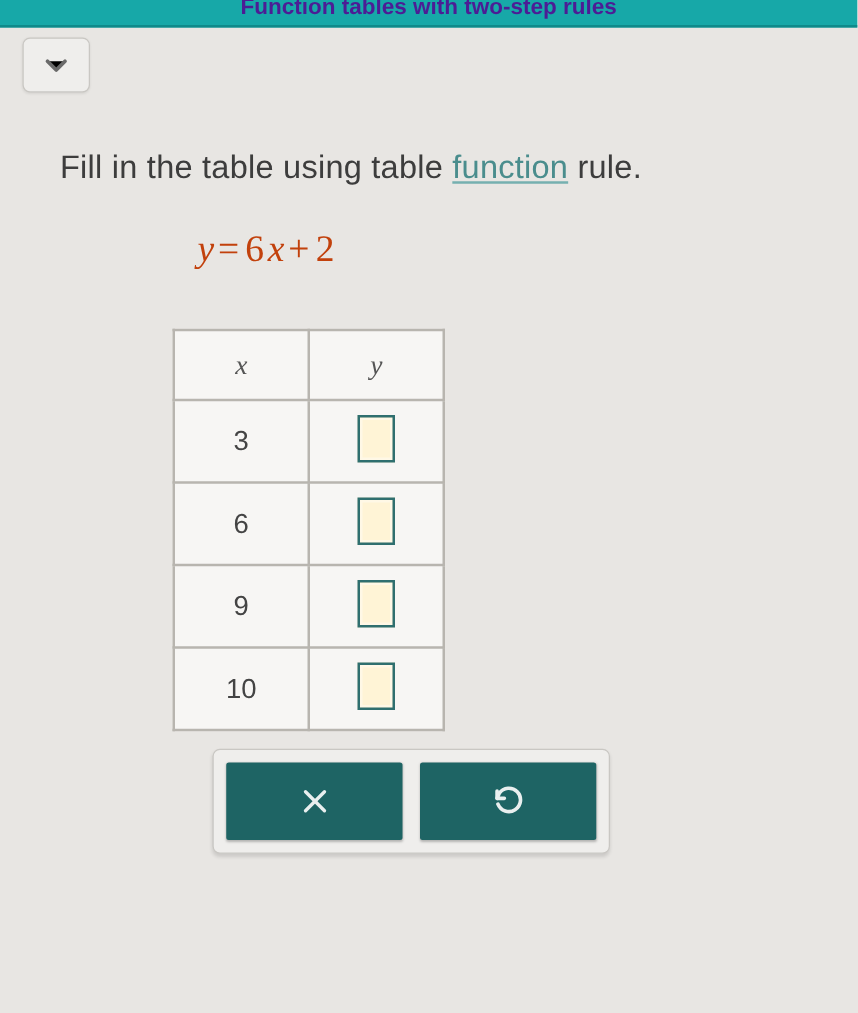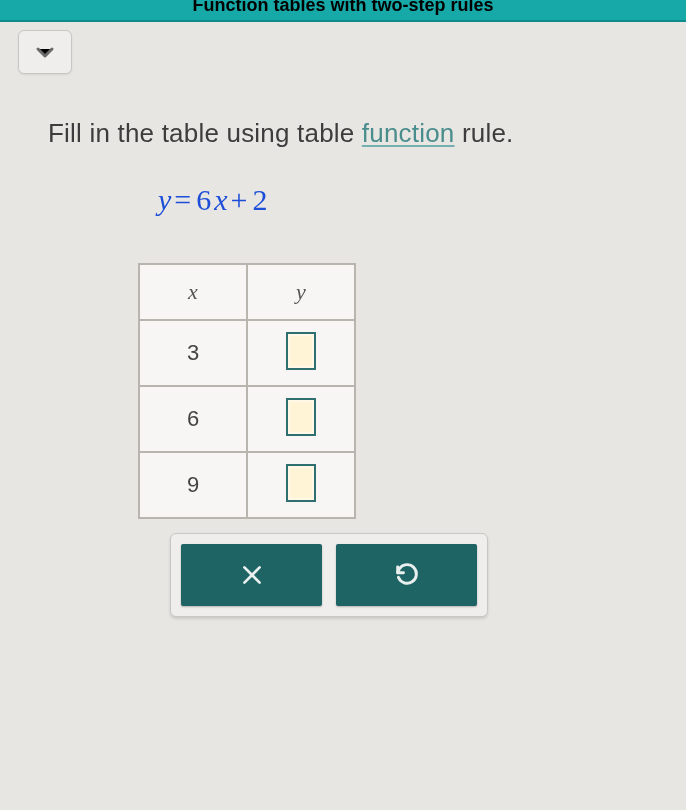--- a/index.html
+++ b/index.html
@@ -7,21 +7,21 @@
   body {
     font-family: "Segoe UI", Arial, sans-serif;
     background: #e8e6e3;
     color: #3a3a3a;
     overflow: hidden;
   }
   .header-bar {
     background: #17a8a8;
     height: 22px;
     width: 100%;
-    color: #000000;
+    color: #4c1d95;
     font-weight: 700;
     font-size: 18px;
     text-align: center;
     line-height: 10px;
     overflow: hidden;
     border-bottom: 2px solid #0f8a8a;
   }
   .collapse-tab {
     position: absolute;
     top: 30px;
@@ -51,21 +51,21 @@
     color: #4a8d8d;
     text-decoration: underline;
     text-decoration-color: #75b0b0;
     text-underline-offset: 3px;
     text-align: right;
   }
   .equation {
     font-family: "Times New Roman", Georgia, serif;
     font-style: italic;
     font-size: 30px;
-    color: #1d4ed8;
+    color: #c2410c;
     margin-left: 110px;
     margin-bottom: 46px;
     letter-spacing: 1px;
   }
   .equation .op { font-style: normal; margin: 0 2px; }
   .ft {
     margin-left: 90px;
     border-collapse: collapse;
     background: #f7f6f4;
   }
@@ -159,20 +159,24 @@
         <td><span class="ans-box"></span></td>
       </tr>
       <tr>
         <td class="xcol">6</td>
         <td><span class="ans-box"></span></td>
       </tr>
       <tr>
         <td class="xcol">9</td>
         <td><span class="ans-box"></span></td>
       </tr>
+      <tr>
+        <td class="xcol">10</td>
+        <td><span class="ans-box"></span></td>
+      </tr>
     </tbody>
   </table>
 
   <div class="toolbar-wrap">
     <button class="tool-btn" aria-label="clear">
       <svg width="26" height="26" viewBox="0 0 24 24" stroke-width="2.5" stroke-linecap="round">
           <line x1="5" y1="5" x2="19" y2="19"></line>
           <line x1="19" y1="5" x2="5" y2="19"></line>
         </svg>
     </button>

